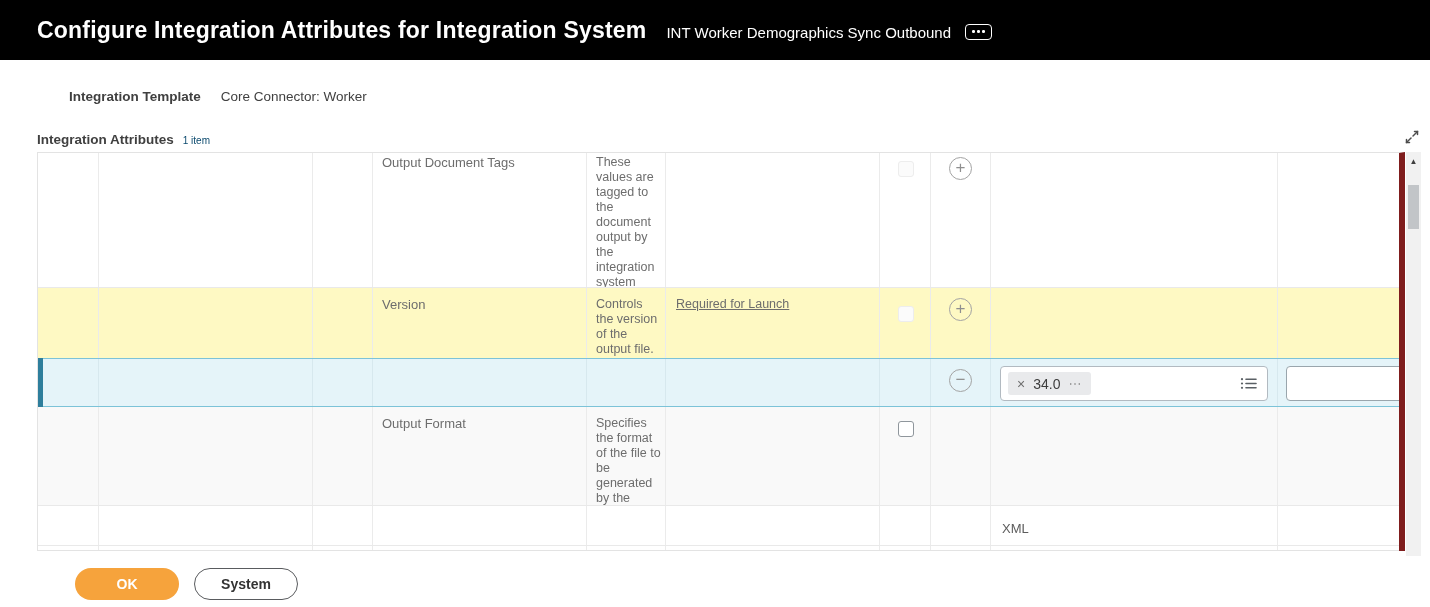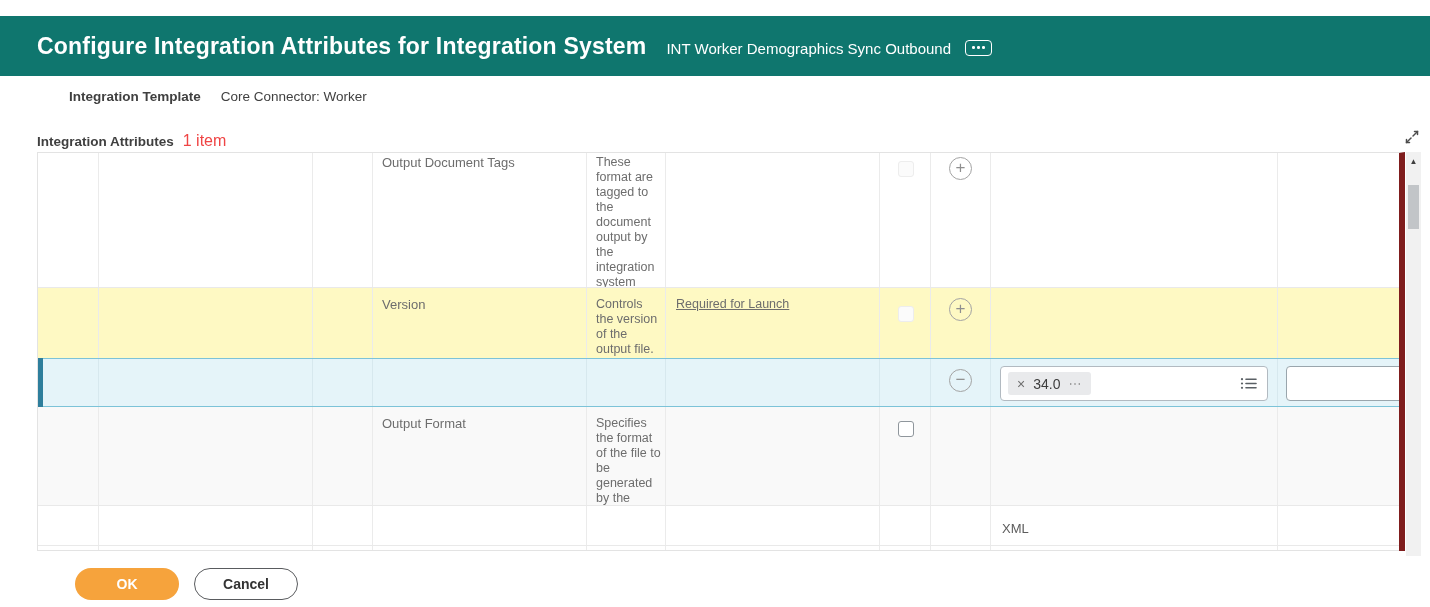--- a/index.html
+++ b/index.html
@@ -4,40 +4,40 @@
 <style>
   * { margin:0; padding:0; box-sizing:border-box; }
   html,body { background:#ffffff; }
   .page {
     position:relative; width:1430px; height:607px; overflow:hidden;
     background:#fff; font-family:"Liberation Sans", sans-serif; color:#404040;
   }
 
   
   .topbar {
-    position:absolute; left:0; top:16px; width:1430px; height:60px;
-    background:#0f766e; display:flex; align-items:center; padding-left:37px;
+    position:absolute; left:0; top:0; width:1430px; height:60px;
+    background:#000000; display:flex; align-items:center; padding-left:37px;
   }
   .topbar h1 { color:#fff; font-size:23px; font-weight:bold; letter-spacing:.2px; }
   .topbar .subtitle { color:#fff; font-size:15px; margin-left:20px; margin-top:5px; }
   .ra-btn {
     margin-left:14px; margin-top:3px; width:27px; height:16px; border:1.5px solid #fff;
     border-radius:4px; display:inline-flex; align-items:center; justify-content:center;
     gap:2.5px; cursor:pointer;
   }
   .ra-btn i { width:2.5px; height:2.5px; background:#fff; border-radius:50%; display:block; }
 
   
   .tpl-row { position:absolute; left:37px; top:89px; font-size:13.5px;margin-left:32px; }
   .tpl-label { font-weight:bold; margin-right:20px; }
 
   
   .grid-head { position:absolute; left:37px; top:132px; font-size:13.5px; }
   .grid-title { font-weight:bold;text-align:right; }
-  .grid-count { font-size:16px; color:#ef4444; margin-left:9px;margin-top:8px; }
+  .grid-count { font-size:10px; color:#0c4a6e; margin-left:9px;margin-top:8px; }
   .expand { position:absolute; left:1403px; top:128px; width:18px; height:18px; cursor:pointer; }
 
   
   .table {
     position:absolute; left:37px; top:152px; width:1368px; height:399px;
     border-top:1px solid #e3e3e3; border-left:1px solid #e3e3e3; border-right:6px solid #7f1d1d;
     overflow:hidden; background:#fff;
   }
   .row {
     display:grid; position:relative;
@@ -148,21 +148,21 @@
     </svg>
   </span>
 
   <div class="table">
 
     <div class="row r1">
       <div class="cell"></div>
       <div class="cell"></div>
       <div class="cell"></div>
       <div class="cell cname">Output Document Tags</div>
-      <div class="cell cdesc">These format are tagged to the document output by the integration system</div>
+      <div class="cell cdesc">These values are tagged to the document output by the integration system</div>
       <div class="cell ccomment"></div>
       <div class="cell">
         <div class="checkbox cb-disabled"></div>
       </div>
       <div class="cell">
         <div class="circle-btn">+</div>
       </div>
       <div class="cell"></div>
       <div class="cell"></div>
     </div>
@@ -262,16 +262,16 @@
 
   </div>
 
   <div class="vscroll">
     <span class="scroll-up">▲</span>
     <div class="scroll-thumb"></div>
   </div>
 
   <div class="actions">
     <button class="btn btn-ok">OK</button>
-    <button class="btn btn-cancel">Cancel</button>
+    <button class="btn btn-cancel">System</button>
   </div>
 
 </div>
 
 </body></html>

